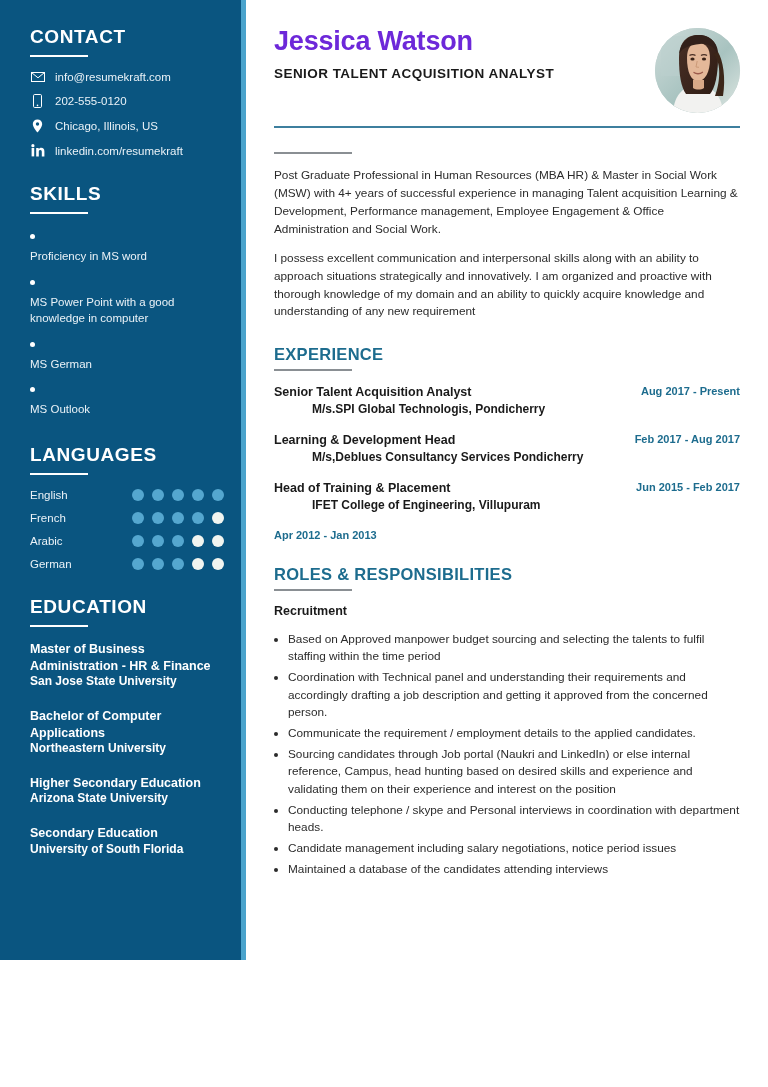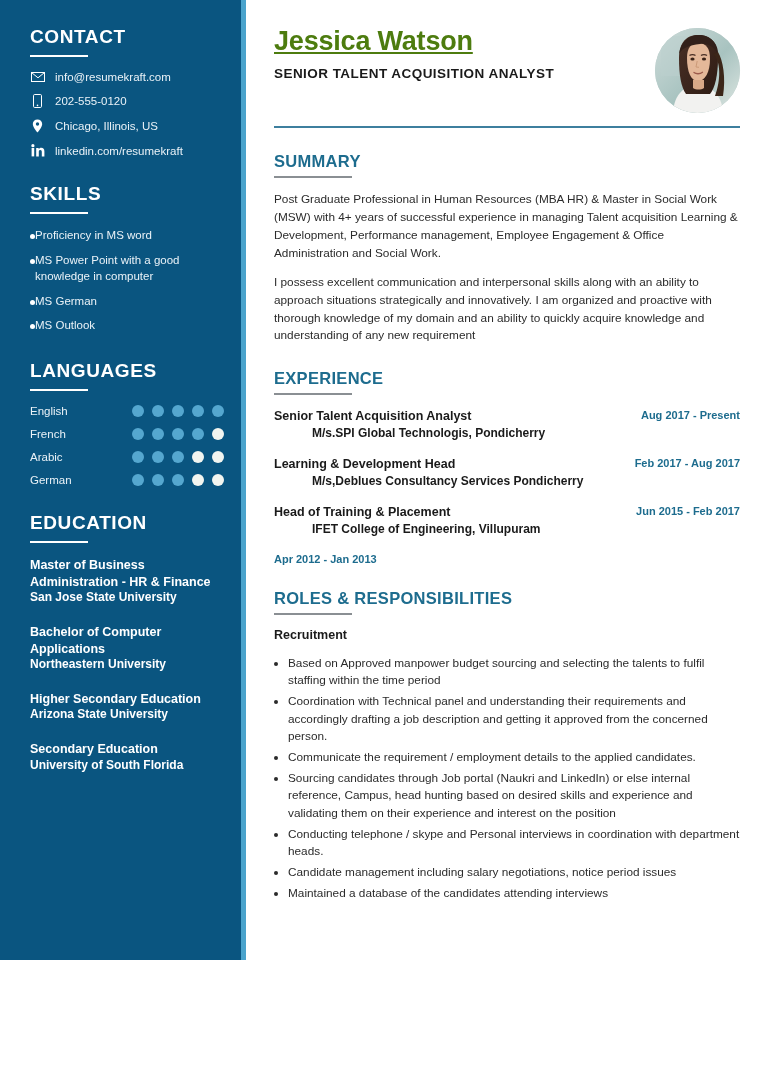--- a/index.html
+++ b/index.html
@@ -71,24 +71,26 @@
     display: flex;
     align-items: center;
     justify-content: center;
     color: #ffffff;
   }
   .contact-icon svg { display: block; }
 
   
   .skill-item {
     display: flex;
+    gap: 10px;
     margin-bottom: 9px;
     font-size: 11.5px;
     color: #eaf2f7;
     line-height: 1.38;
+    flex-direction: column;
   }
   .skill-dot {
     min-width: 5px;
     width: 5px; height: 5px;
     border-radius: 50%;
     background: #ffffff;
     margin-top: 6px;
   }
 
   
@@ -132,24 +134,23 @@
     background: #ffffff;
   }
   .header {
     display: flex;
     align-items: flex-start;
     justify-content: space-between;
   }
   .name {
     font-size: 27px;
     font-weight: bold;
-    color: #4d7c0f;
+    color: #6d28d9;
     letter-spacing: -0.2px;
     line-height: 1.15;
-    text-decoration: underline;
   }
   .role {
     font-size: 13.5px;
     font-weight: bold;
     color: #1a1a1a;
     letter-spacing: 0.45px;
     margin-top: 9px;
   }
   .avatar {
     width: 85px; height: 85px;
@@ -422,21 +423,20 @@
           <path d="M42.2 33 L41 39 L44 39.3" fill="none" stroke="#cb9a78" stroke-width="1"></path>
           <path d="M39 44.5 C41 46.2 45 46.2 47.5 44.3" fill="none" stroke="#9c5b4c" stroke-width="1.3" stroke-linecap="round"></path>
           <path d="M24 26 C26 12 36 6 46 7 C57 8 64 17 63 28 C61 20 54 15 45 16 C34 17 27 20 24 26 Z" fill="#32201a"></path>
           <path d="M58 26 C66 33 66 52 60 68 L68 68 C71 50 68 32 63 24 Z" fill="#3b2619"></path>
         </svg>
       </div>
     </div>
     <div class="header-rule"></div>
 
     <section class="section">
-      <div class="sec-heading">SUMMARY</div>
       <div class="sec-rule"></div>
       <p class="para">Post Graduate Professional in Human Resources (MBA HR) &amp; Master in Social Work (MSW) with 4+ years of successful experience in managing  Talent acquisition Learning &amp; Development, Performance management, Employee Engagement &amp; Office Administration and Social Work.</p>
       <p class="para">I possess excellent communication and interpersonal skills along with an ability to approach situations strategically and innovatively. I am organized and proactive with thorough knowledge of my domain and an ability to quickly acquire knowledge and understanding of any new requirement</p>
     </section>
 
     <section class="section">
       <div class="sec-heading">EXPERIENCE</div>
       <div class="sec-rule"></div>
       <div id="exp-list">
           <div class="exp-item">

